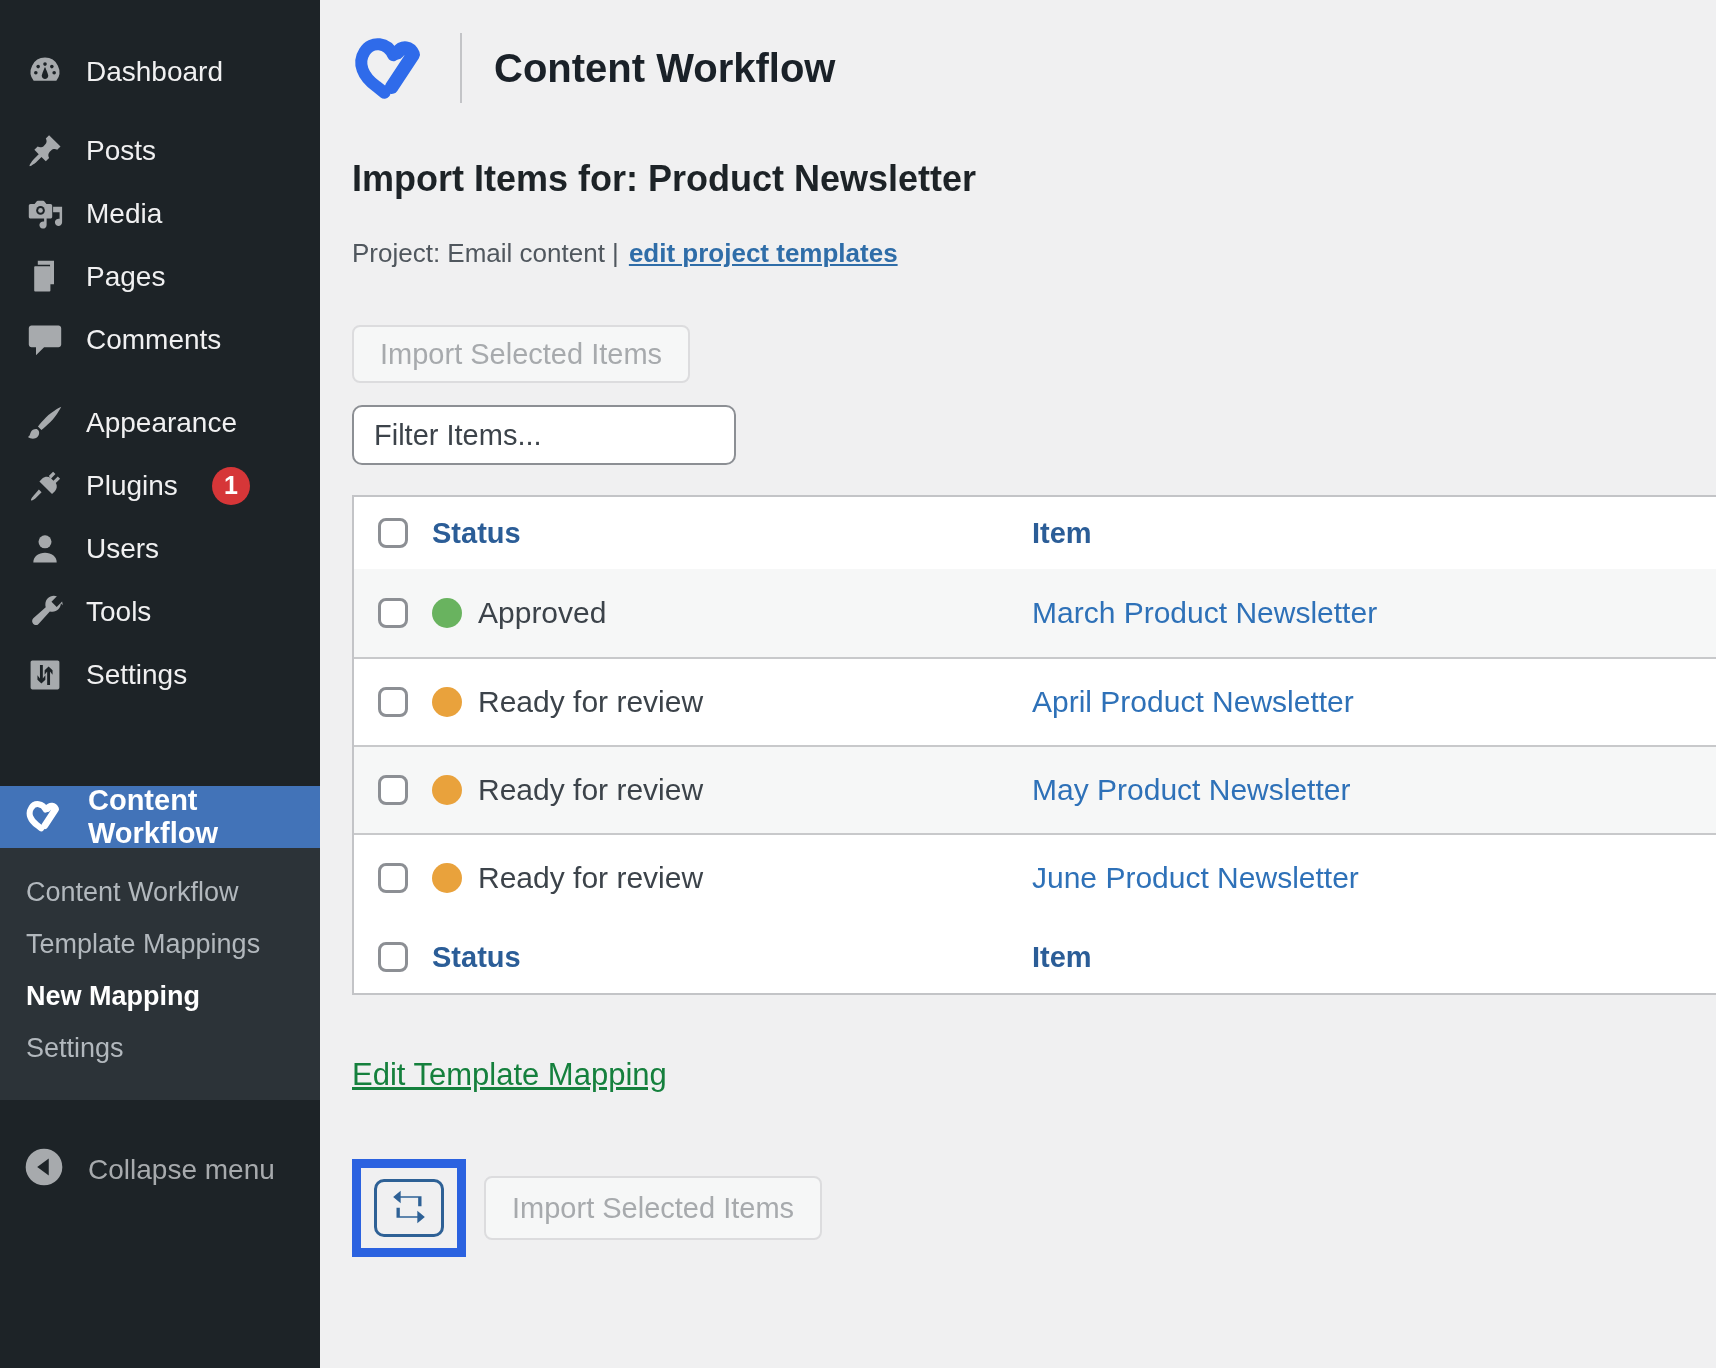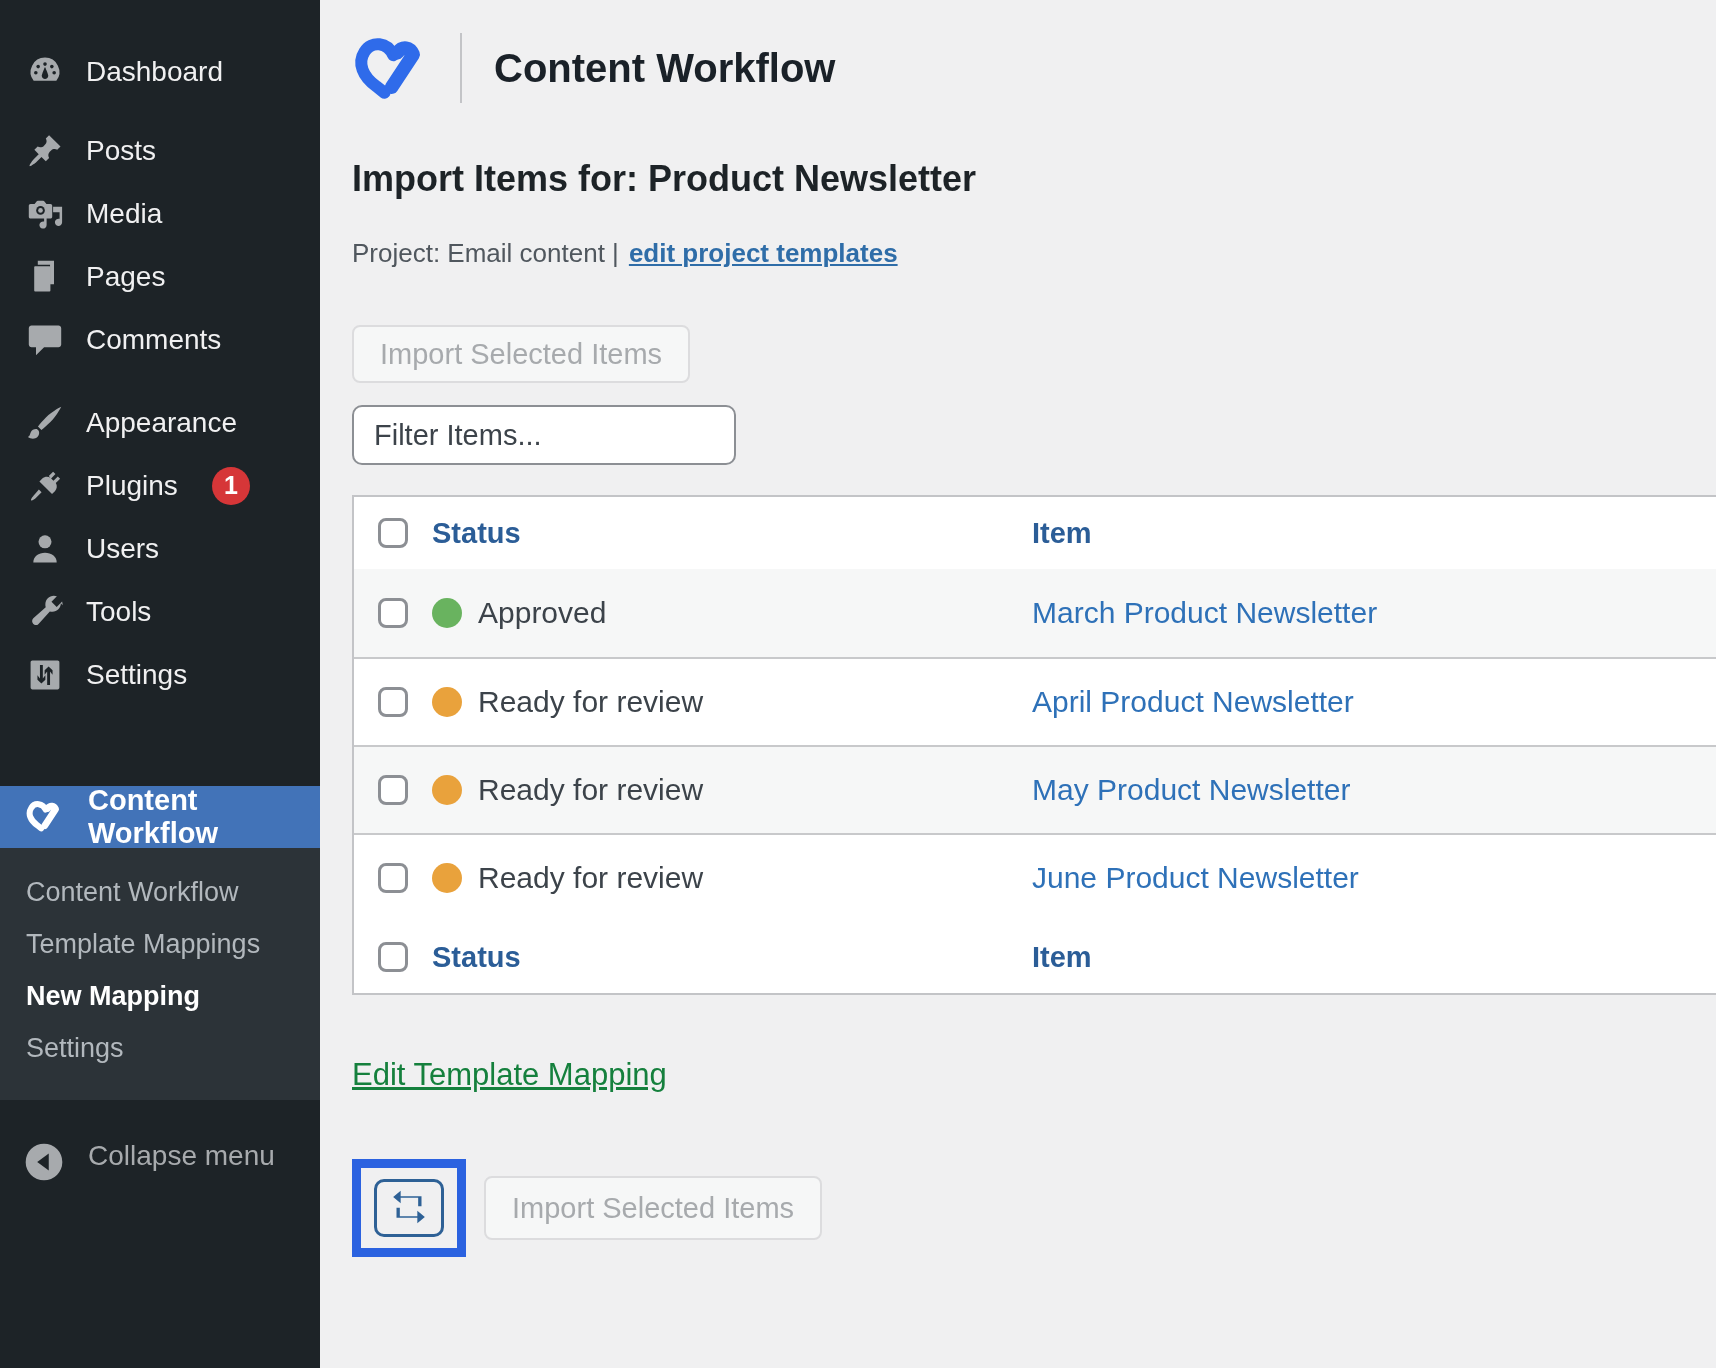--- a/index.html
+++ b/index.html
@@ -45,21 +45,21 @@
   }
   .submenu {
     background:#2c3338; list-style:none; padding:18px 0 26px;
   }
   .submenu li {
     height:52px; display:flex; align-items:center; padding-left:26px;
     font-size:27px; color:#b2b8bd; cursor:pointer;
   }
   .submenu li.current { color:#fff; font-weight:bold; }
   .collapse-row {
-    margin-top:40px; height:60px; display:flex; align-items:flex-start;
+    margin-top:40px; height:60px; display:flex; align-items:center;
     padding-left:22px; gap:22px; color:#a7aaad; font-size:28px; cursor:pointer;
   }
   .collapse-row svg { width:44px; height:44px; }
 
   
   .main {
     position:absolute; left:320px; top:0; right:0; bottom:0;
     background:#f0f0f1; padding:30px 0 0 32px;
   }
   .brand { display:flex; align-items:center; gap:24px; height:76px; }

